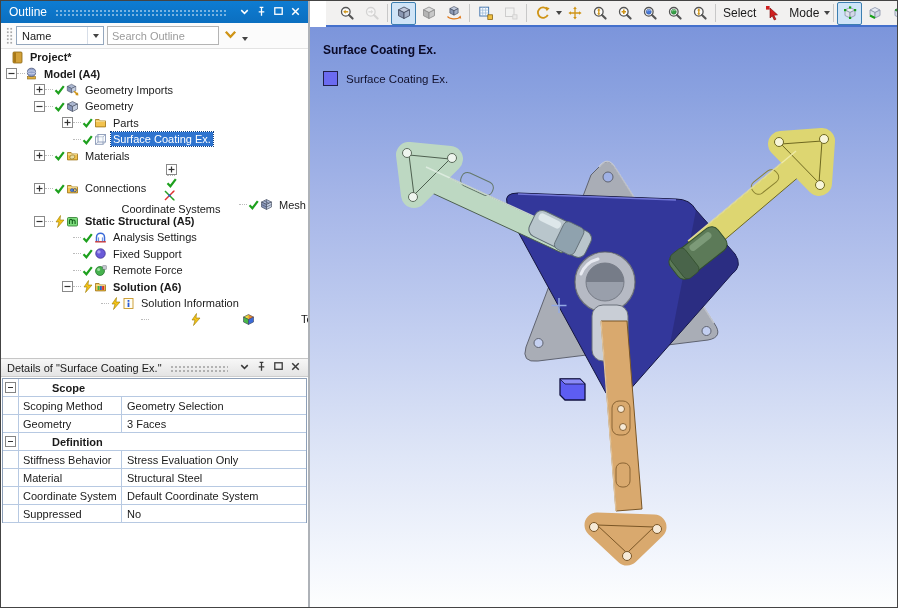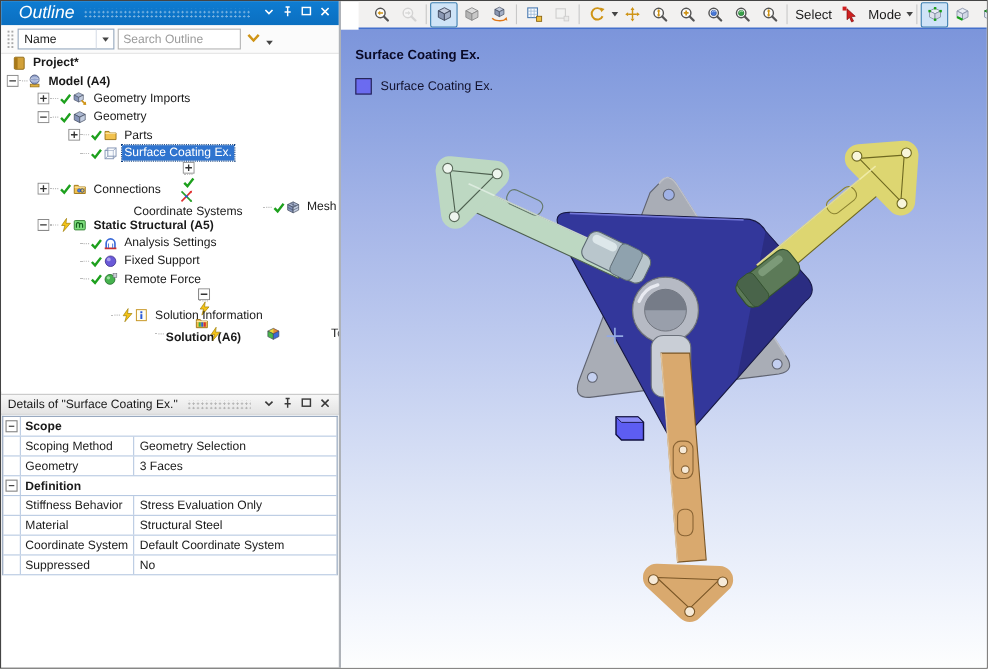--- a/index.html
+++ b/index.html
@@ -8,21 +8,21 @@
     border:1px solid #444;box-sizing:border-box;background:#fff;
     font-family:"Liberation Sans",sans-serif;font-size:11px;color:#1a1a1a;
     -webkit-font-smoothing:antialiased;
   }
   
   .outline-titlebar{
     position:absolute;left:0;top:0;width:307px;height:22px;
     background:linear-gradient(180deg,#1186dc,#0b72c4);
     color:#fff;display:flex;align-items:center;padding:0 4px;box-sizing:border-box;
   }
-  .outline-titlebar .t-label{font-size:16px;margin-left:12px;white-space:nowrap;font-style:italic;}
+  .outline-titlebar .t-label{font-size:12px;margin-left:4px;white-space:nowrap;}
   .titlebar-dots{flex:1;height:8px;margin:0 8px;
     background-image:radial-gradient(rgba(255,255,255,.45) 1px,transparent 1.1px);
     background-size:4px 4px;background-position:0 1px;}
   .tb-ico{width:17px;height:15px;display:flex;align-items:center;justify-content:center;cursor:default;}
   .tb-ico svg{width:13px;height:13px;}
   .outline-toolbar{
     position:absolute;left:0;top:22px;width:307px;height:26px;background:#fbfbfb;
     border-bottom:1px solid #e3e3e3;display:flex;align-items:center;box-sizing:border-box;padding:0 2px;
   }
   .drag-dots{width:7px;height:18px;margin:0 3px;
@@ -61,21 +61,21 @@
   }
   .details-titlebar .t-label{font-size:11px;margin-left:2px;white-space:nowrap;}
   .details-titlebar .titlebar-dots{background-image:radial-gradient(rgba(90,90,90,.4) 1px,transparent 1.1px);}
   .details-grid{
     position:absolute;left:1px;top:377px;width:305px;border:1px solid #8ea0b8;border-bottom:none;box-sizing:border-box;background:#fff;
   }
   .d-row{display:flex;height:18px;border-bottom:1px solid #b7c9e2;box-sizing:border-box;}
   .d-gutter{width:15px;flex:none;border-right:1px solid #b7c9e2;display:flex;align-items:center;justify-content:center;}
   .d-label{width:103px;flex:none;border-right:1px solid #b7c9e2;display:flex;align-items:center;padding-left:4px;box-sizing:border-box;}
   .d-value{flex:1;display:flex;align-items:center;padding-left:5px;box-sizing:border-box;text-align:right;}
-  .d-row.group .d-label{border-right:none;font-weight:bold;width:auto;flex:1;}
+  .d-row.group .d-label{border-right:none;font-weight:bold;width:auto;flex:1;margin-left:29px;}
   .exp-box{position:relative;width:9px;height:9px;background:#fff;border:1px solid #848484;}
   .exp-box::before{content:"";position:absolute;left:1.5px;top:3.5px;width:5px;height:1px;background:#333;}
   
   .v-split{position:absolute;left:307px;top:0;width:2px;height:608px;background:#aeb2b8;}
   
   .top-toolbar{
     position:absolute;left:325px;top:0;width:588px;height:26px;background:#f2f1f0;
     border-bottom:2px solid #4470cc;box-sizing:border-box;display:flex;align-items:center;padding:0 2px;
   }
   .tb-btn{width:23px;height:21px;border:1px solid transparent;border-radius:2px;display:flex;align-items:center;justify-content:center;flex:none;}
@@ -244,20 +244,41 @@
         </span>
         <span class="ic">
           <svg viewBox="0 0 13 13">
             <rect x="1.5" y="3.8" width="7.5" height="7.5" fill="rgba(245,248,252,.6)" stroke="#8a9ab8" stroke-width=".9"></rect>
             <rect x="4" y="1.5" width="7.5" height="7.5" fill="rgba(245,248,252,.45)" stroke="#8a9ab8" stroke-width=".9"></rect>
             <path d="M1.5 3.8 L4 1.5 M9 3.8 L11.5 1.5 M1.5 11.3 L4 9 M9 11.3 L11.5 9" stroke="#8a9ab8" stroke-width=".7"></path>
           </svg>
         </span>
         <span class="lbl">Surface Coating Ex.</span>
       </div>
+      <div class="tree-row" style="padding-left: 33px;">
+        <span class="exp-slot"><svg viewBox="0 0 11 11" style="width: 11px; height: 11px;">
+            <rect x=".5" y=".5" width="10" height="10" fill="#fff" stroke="#8a8a8a"></rect>
+            <line x1="2.5" y1="5.5" x2="8.5" y2="5.5" stroke="#333" stroke-width="1.2"></line>
+            <line x1="5.5" y1="2.5" x2="5.5" y2="8.5" stroke="#333" stroke-width="1.2"></line>
+          </svg></span>
+        <span class="exp-gap"></span>
+        <span class="st">
+          <svg viewBox="0 0 13 13">
+            <path d="M2.5 7.2 L5.4 10.2 L10.8 3.2" fill="none" stroke="#1da01d" stroke-width="2.2"></path>
+          </svg>
+        </span>
+        <span class="ic">
+          <svg viewBox="0 0 13 13">
+            <path d="M1.5 3.5 h3.6 l1 1.4 h5.4 v6 h-10 Z" fill="#f2c24e" stroke="#9a7010" stroke-width=".8"></path>
+            <path d="M1.8 5.2 h9.4" stroke="#fde9b0" stroke-width=".9"></path>
+            <ellipse cx="6.3" cy="8" rx="2.6" ry="2" fill="#e8dca0" stroke="#8a7020" stroke-width=".6" transform="rotate(-20 6.3 8)"></ellipse>
+          </svg>
+        </span>
+        <span class="lbl">Materials</span>
+      </div>
       <div class="tree-row" style="padding-left: 33px; flex-direction: column;">
         <span class="exp-slot"><svg viewBox="0 0 11 11" style="width: 11px; height: 11px;">
             <rect x=".5" y=".5" width="10" height="10" fill="#fff" stroke="#8a8a8a"></rect>
             <line x1="2.5" y1="5.5" x2="8.5" y2="5.5" stroke="#333" stroke-width="1.2"></line>
             <line x1="5.5" y1="2.5" x2="5.5" y2="8.5" stroke="#333" stroke-width="1.2"></line>
           </svg></span>
         <span class="exp-gap"></span>
         <span class="st">
           <svg viewBox="0 0 13 13">
             <path d="M2.5 7.2 L5.4 10.2 L10.8 3.2" fill="none" stroke="#1da01d" stroke-width="2.2"></path>
@@ -376,21 +397,21 @@
         </span>
         <span class="ic">
           <svg viewBox="0 0 13 13">
             <circle cx="6" cy="7" r="4.5" fill="#46b24e" stroke="#1d6a24" stroke-width=".7"></circle>
             <circle cx="4.6" cy="5.6" r="1.5" fill="#a8e2ac" opacity=".9"></circle>
             <rect x="8.8" y="1.8" width="3.4" height="3.4" fill="#c8ccd4" stroke="#60646e" stroke-width=".5"></rect>
           </svg>
         </span>
         <span class="lbl">Remote Force</span>
       </div>
-      <div class="tree-row bold" style="padding-left: 61px; flex-direction: column;">
+      <div class="tree-row bold" style="padding-left: 61px;">
         <span class="exp-slot"><svg viewBox="0 0 11 11" style="width: 11px; height: 11px;">
             <rect x=".5" y=".5" width="10" height="10" fill="#fff" stroke="#8a8a8a"></rect>
             <line x1="2.5" y1="5.5" x2="8.5" y2="5.5" stroke="#333" stroke-width="1.2"></line>
           </svg></span>
         <span class="exp-gap"></span>
         <span class="st">
           <svg viewBox="0 0 13 13">
             <polygon points="7.5,.5 3,7 6,7 4.5,12.5 11,5 7,5" fill="#f4c318" stroke="#9a7a00" stroke-width=".6"></polygon>
           </svg>
         </span>

